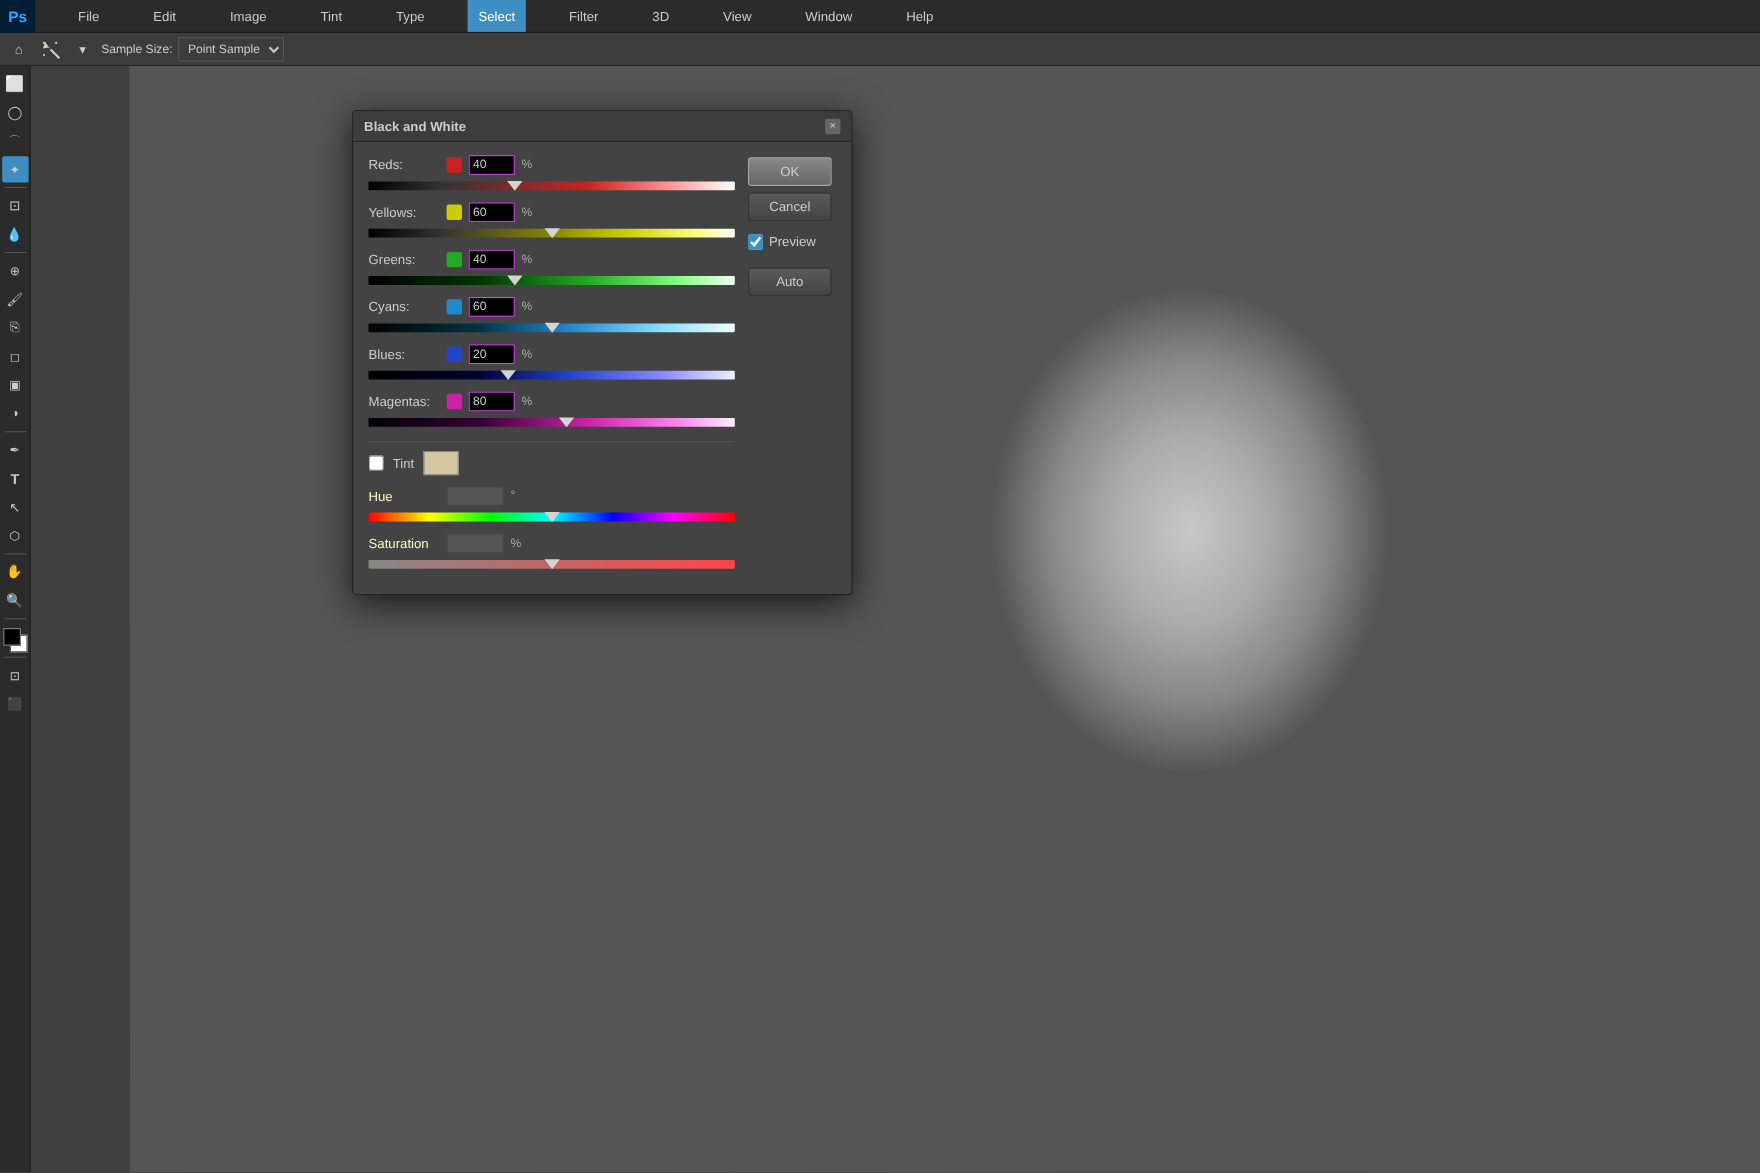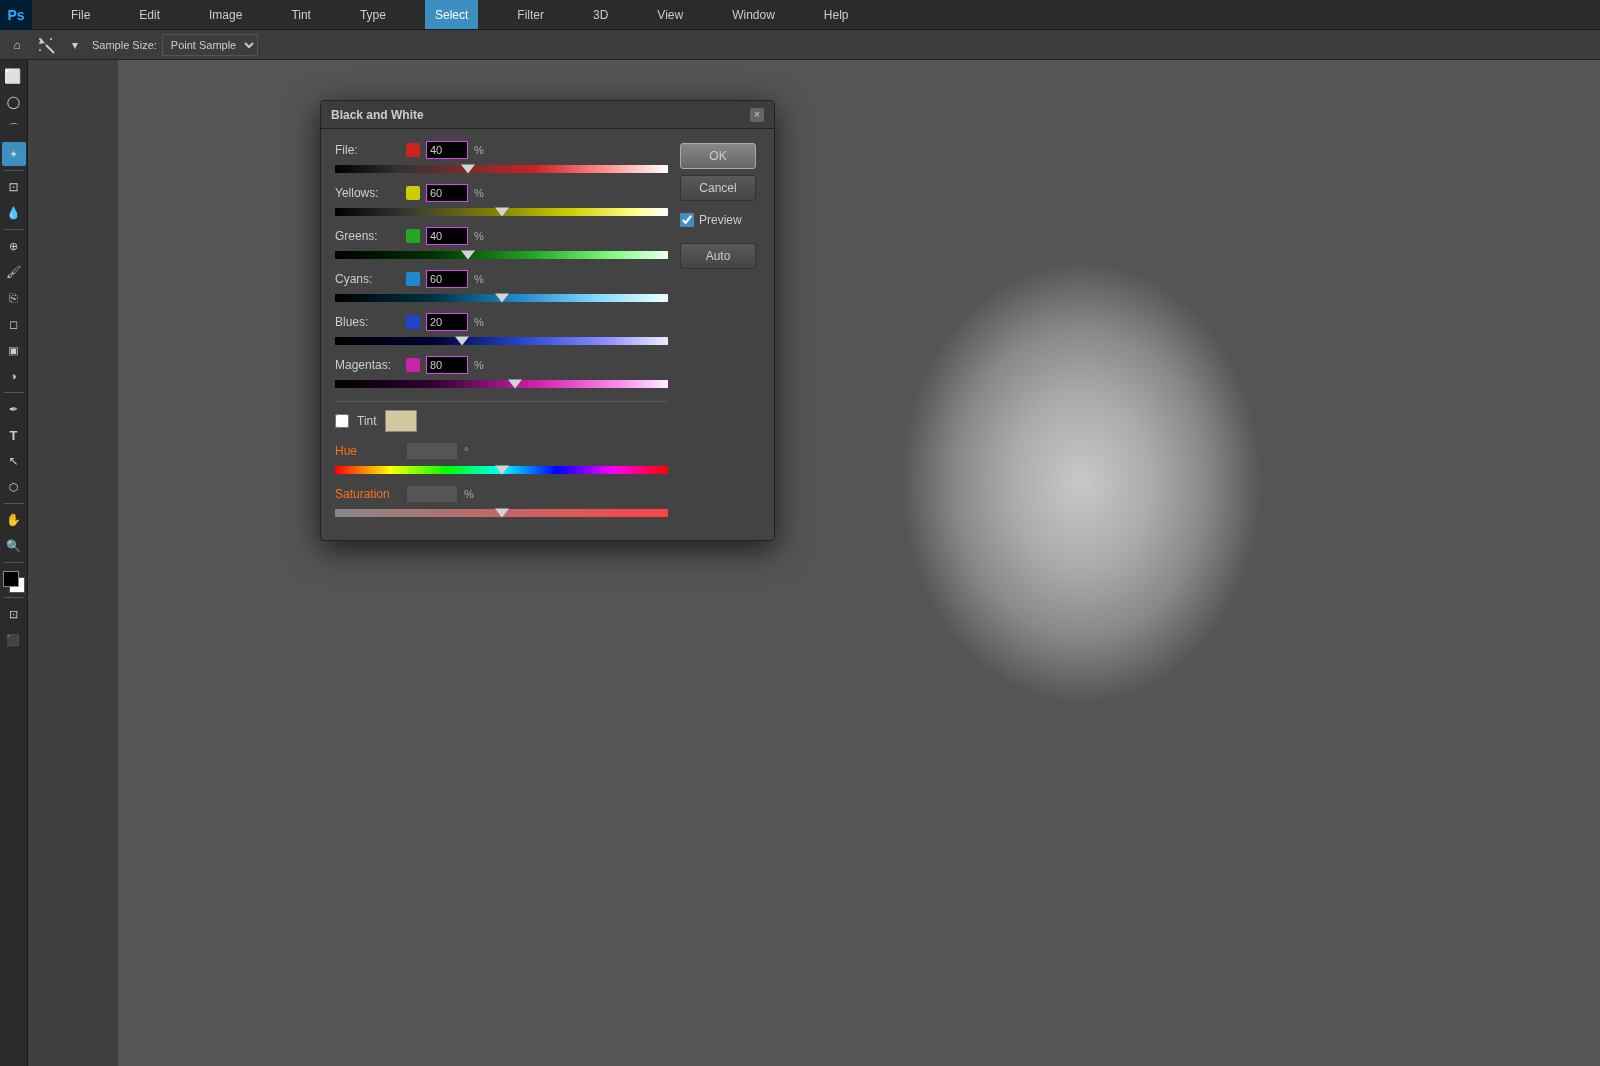--- a/index.html
+++ b/index.html
@@ -405,21 +405,21 @@
     .hue-row {
       margin-bottom: 8px;
     }
     .hue-header {
       display: flex;
       align-items: center;
       margin-bottom: 3px;
       gap: 6px;
     }
     .hue-label {
-      color: #f97316;
+      color: #fef9c3;
       font-size: 12px;
       width: 65px;
     }
     .hue-value-input {
       width: 52px;
       height: 18px;
       background: #555;
       border: 1px solid #444;
       color: #ccc;
       font-size: 11px;
@@ -536,21 +536,21 @@
   </div>
   <div class="dialog-body">
 
 
     <div class="dialog-content">
 
       <div class="sliders-col">
 
         <div class="slider-row">
           <div class="slider-header">
-            <span class="slider-channel-label">File:</span>
+            <span class="slider-channel-label">Reds:</span>
             <div class="color-dot" style="background:#cc2222;"></div>
             <input class="slider-value-input" type="text" value="40" style="">
             <span class="slider-pct">%</span>
           </div>
           <div class="slider-track-wrap">
             <div class="slider-track" style="background: linear-gradient(to right, #000 0%, #333 20%, #cc2222 60%, #ff8888 80%, #ffffff 100%);">
               <div class="slider-thumb" style="left: 40%;"></div>
             </div>
           </div>
         </div>

